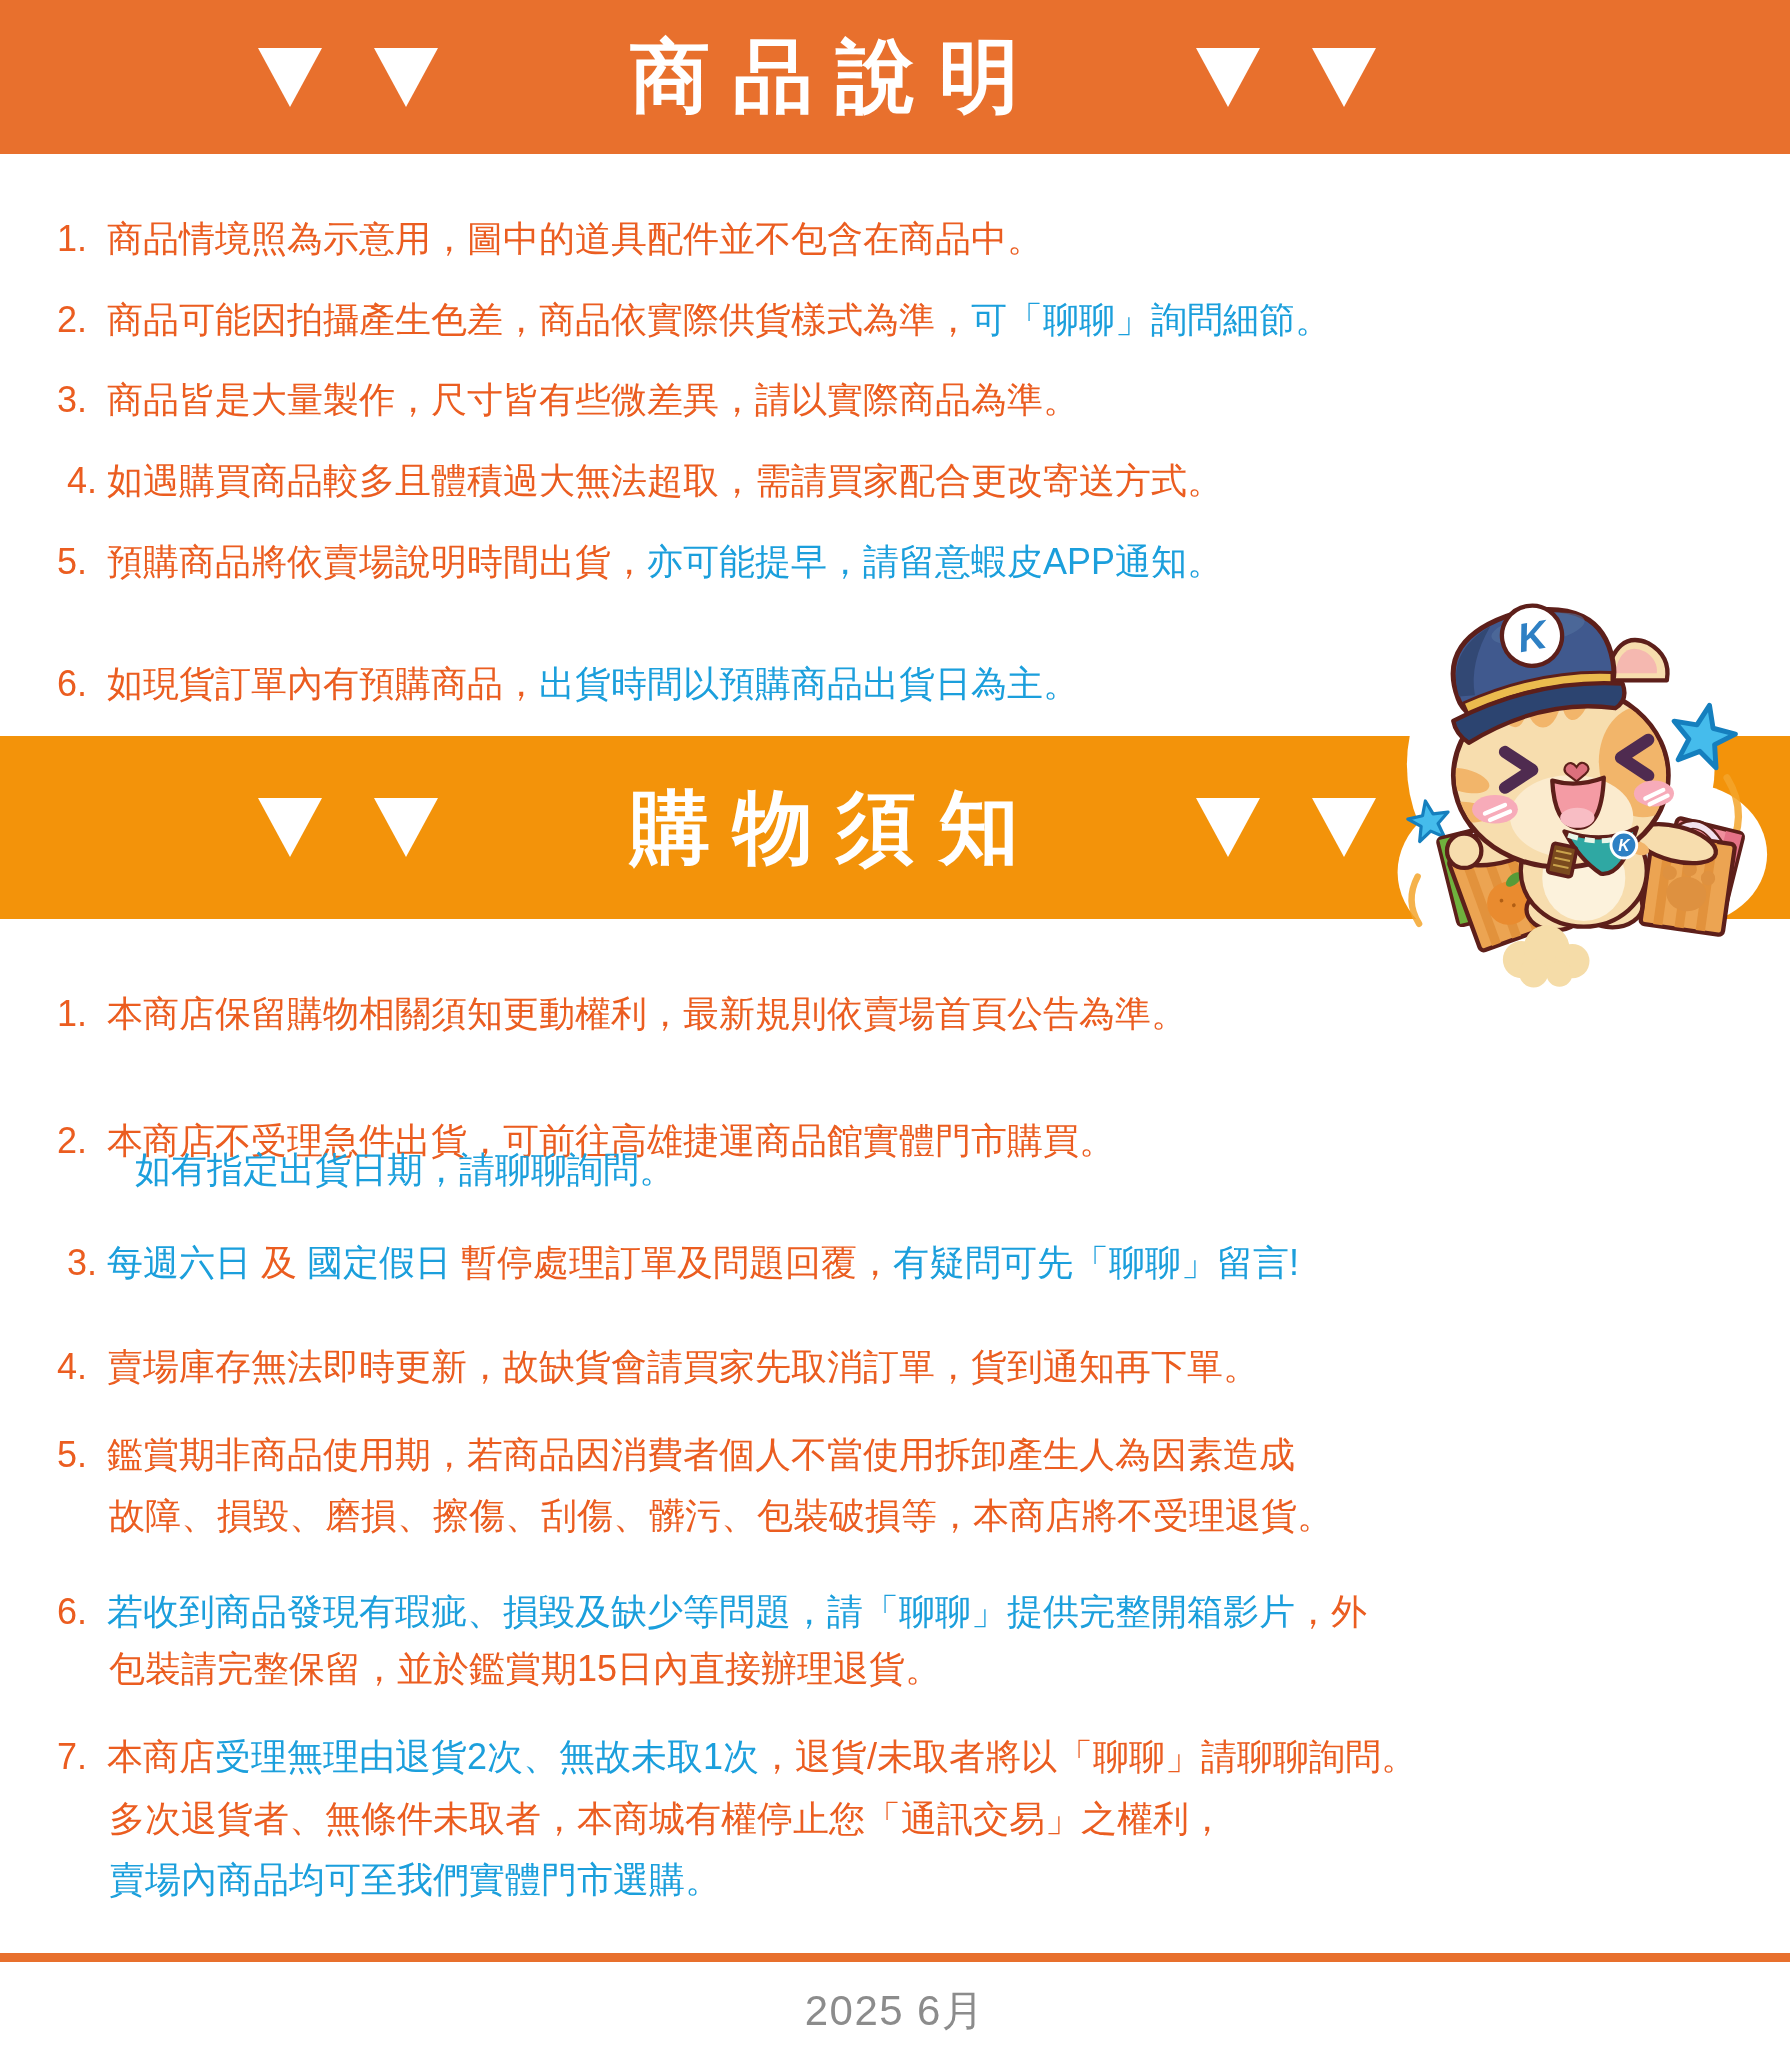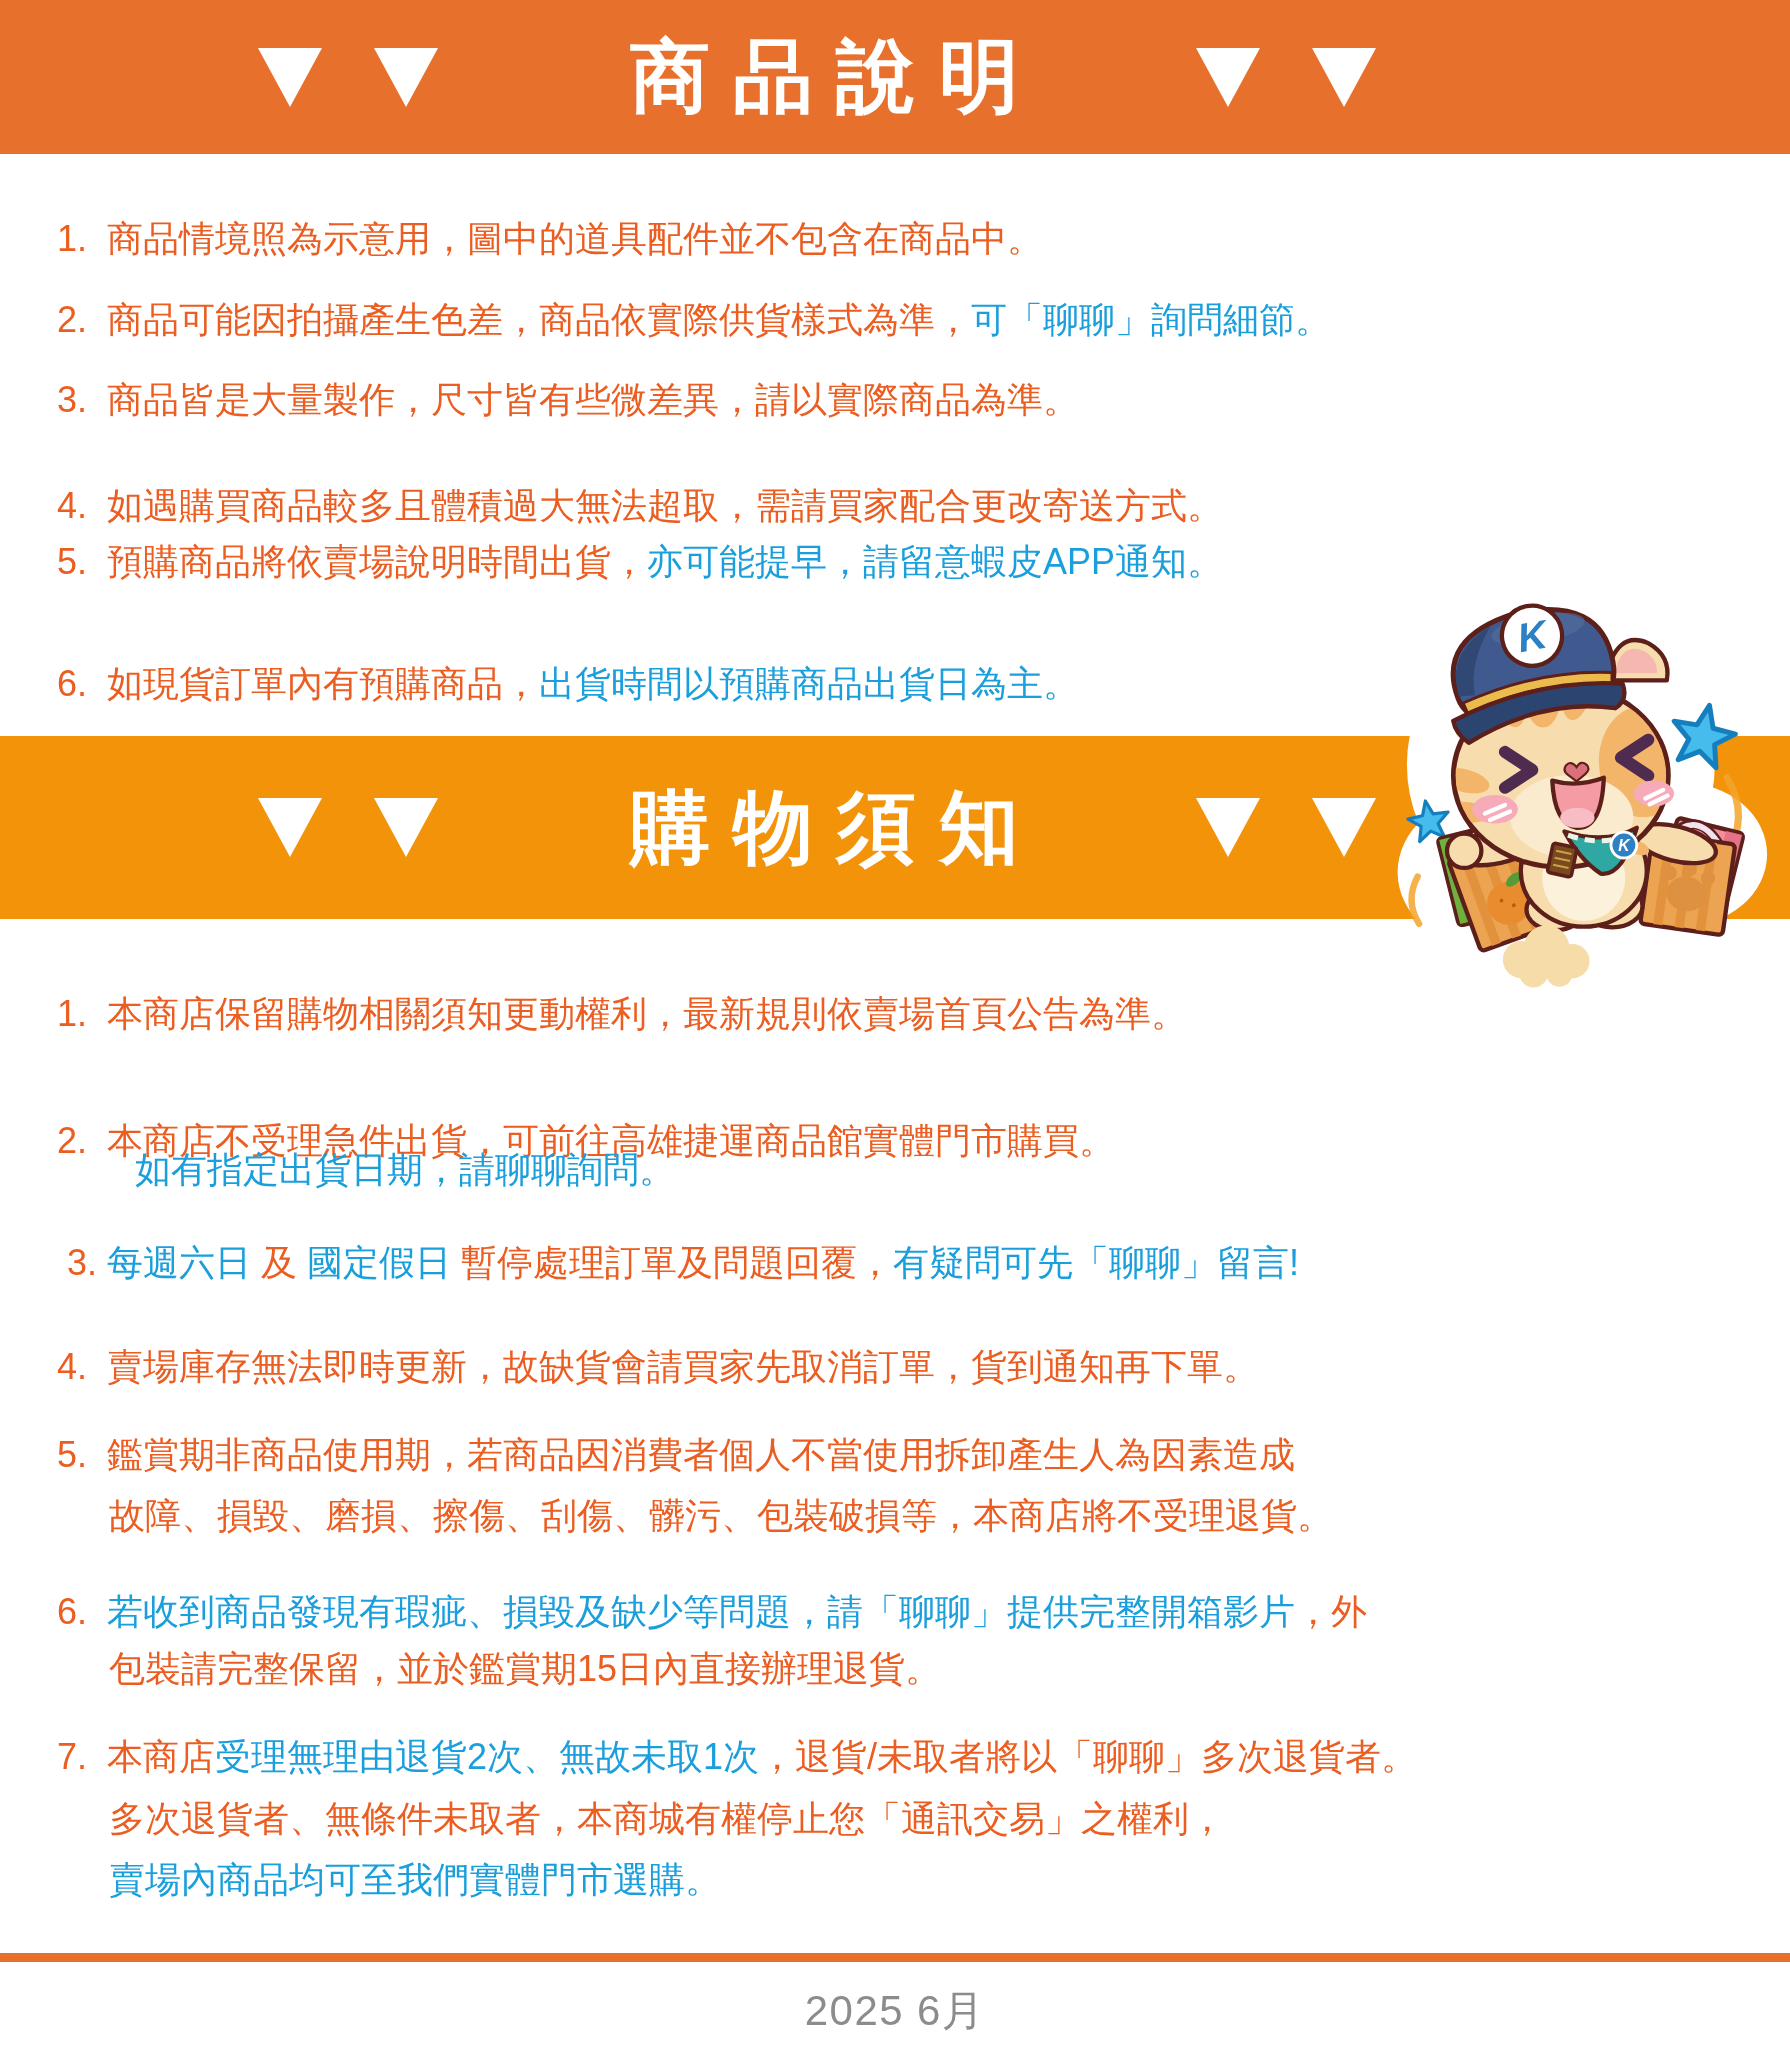--- a/index.html
+++ b/index.html
@@ -21,21 +21,21 @@
   
   .row{position:absolute;left:57px;font-size:36px;font-weight:normal;line-height:44px;white-space:pre;}
   .row .num{display:inline-block;width:50px;color:var(--orange);}
   .o{color:var(--orange);}
   .b{color:var(--blue);}
   .row.cont{left:109px;}
 
   #list1 .row:nth-child(1){top:217px;}
   #list1 .row:nth-child(2){top:298px;}
   #list1 .row:nth-child(3){top:378px;}
-  #list1 .row:nth-child(4){top:484px;}
+  #list1 .row:nth-child(4){top:459px;text-align:center;}
   #list1 .row:nth-child(5){top:540px;}
   #list1 .row:nth-child(6){top:662px;}
 
   #list2 .row:nth-child(1){top:992px;}
   #list2 .row:nth-child(2){top:1119px;}
   #list2 .row:nth-child(3){top:1148px;left:135px;}
   #list2 .row:nth-child(4){top:1241px;text-align:center;}
   #list2 .row:nth-child(5){top:1345px;}
   #list2 .row:nth-child(6){top:1433px;}
   #list2 .row:nth-child(7){top:1494px;}
@@ -93,21 +93,21 @@
   <div id="list2">
       <div class="row"><span class="num">1.</span><span class="o">本商店保留購物相關須知更動權利，最新規則依賣場首頁公告為準。</span></div>
       <div class="row"><span class="num">2.</span><span class="o">本商店不受理急件出貨，可前往高雄捷運商品館實體門市購買。</span></div>
       <div class="row cont"><span class="b">如有指定出貨日期，請聊聊詢問。</span></div>
       <div class="row"><span class="num">3.</span><span class="b">每週六日</span><span class="o"> 及 </span><span class="b">國定假日</span><span class="o"> 暫停處理訂單及問題回覆，</span><span class="b">有疑問可先「聊聊」留言!</span></div>
       <div class="row"><span class="num">4.</span><span class="o">賣場庫存無法即時更新，故缺貨會請買家先取消訂單，貨到通知再下單。</span></div>
       <div class="row"><span class="num">5.</span><span class="o">鑑賞期非商品使用期，若商品因消費者個人不當使用拆卸產生人為因素造成</span></div>
       <div class="row cont"><span class="o">故障、損毀、磨損、擦傷、刮傷、髒污、包裝破損等，本商店將不受理退貨。</span></div>
       <div class="row"><span class="num">6.</span><span class="b">若收到商品發現有瑕疵、損毀及缺少等問題，請「聊聊」提供完整開箱影片</span><span class="o">，外</span></div>
       <div class="row cont"><span class="o">包裝請完整保留，並於鑑賞期15日內直接辦理退貨。</span></div>
-      <div class="row"><span class="num">7.</span><span class="o">本商店</span><span class="b">受理無理由退貨2次、無故未取1次</span><span class="o">，退貨/未取者將以「聊聊」多次退貨者。</span></div>
+      <div class="row"><span class="num">7.</span><span class="o">本商店</span><span class="b">受理無理由退貨2次、無故未取1次</span><span class="o">，退貨/未取者將以「聊聊」請聊聊詢問。</span></div>
       <div class="row cont"><span class="o">多次退貨者、無條件未取者，本商城有權停止您「通訊交易」之權利，</span></div>
       <div class="row cont"><span class="b">賣場內商品均可至我們實體門市選購。</span></div>
     </div>
 
   <svg class="mascot" viewBox="0 0 540 560" aria-hidden="true">
 
     <g>
       <ellipse cx="230" cy="240" rx="215" ry="212" fill="#ffffff"></ellipse>
       <ellipse cx="130" cy="390" rx="128" ry="108" fill="#ffffff"></ellipse>
       <ellipse cx="400" cy="365" rx="118" ry="100" fill="#ffffff"></ellipse>

